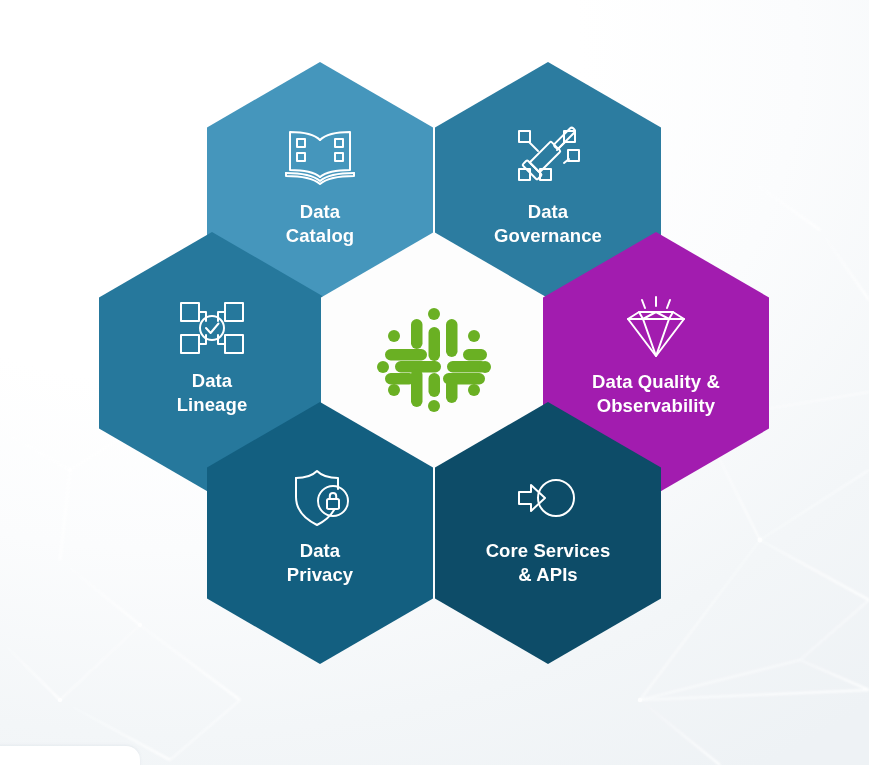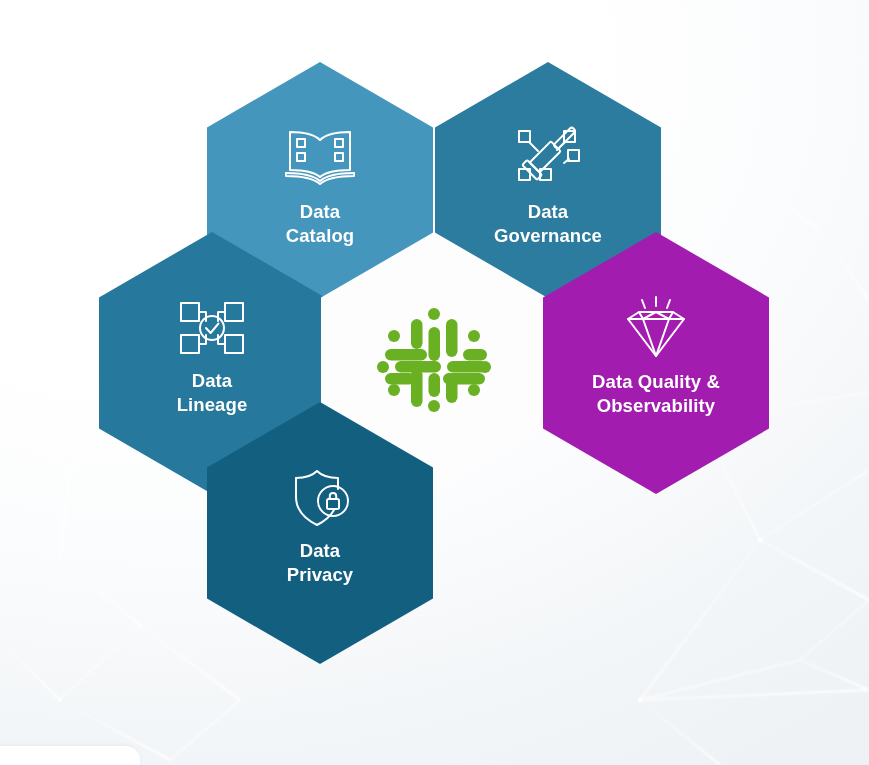--- a/index.html
+++ b/index.html
@@ -226,15 +226,27 @@
             <circle cx="50" cy="34" r="15"></circle>
             <rect x="44" y="32" width="12" height="10" rx="1.6"></rect>
             <path d="M46.8 32 L46.8 29 C46.8 27.3 48.2 26 50 26 C51.8 26 53.2 27.3 53.2 29 L53.2 32"></path>
           </svg>
         </span>
         <div class="label">Data
 Privacy</div>
       </div>
     </div>
 
+    <div class="hex" id="hex-core" style="left: 435px; top: 402px; background: rgb(13, 76, 104);">
+      <div class="stack up">
+        <span class="icon">
+          <svg width="74" height="62" viewBox="0 0 74 62" fill="none" stroke="#ffffff" stroke-width="2" stroke-linejoin="round" stroke-linecap="round">
+            <circle cx="45" cy="31" r="18"></circle>
+            <path d="M8 25 L20 25 L20 18 L34 31 L20 44 L20 37 L8 37 Z"></path>
+          </svg>
+        </span>
+        <div class="label">Core Services
+&amp; APIs</div>
+      </div>
+    </div>
 
   </div>
 </div>
 
 </body></html>

